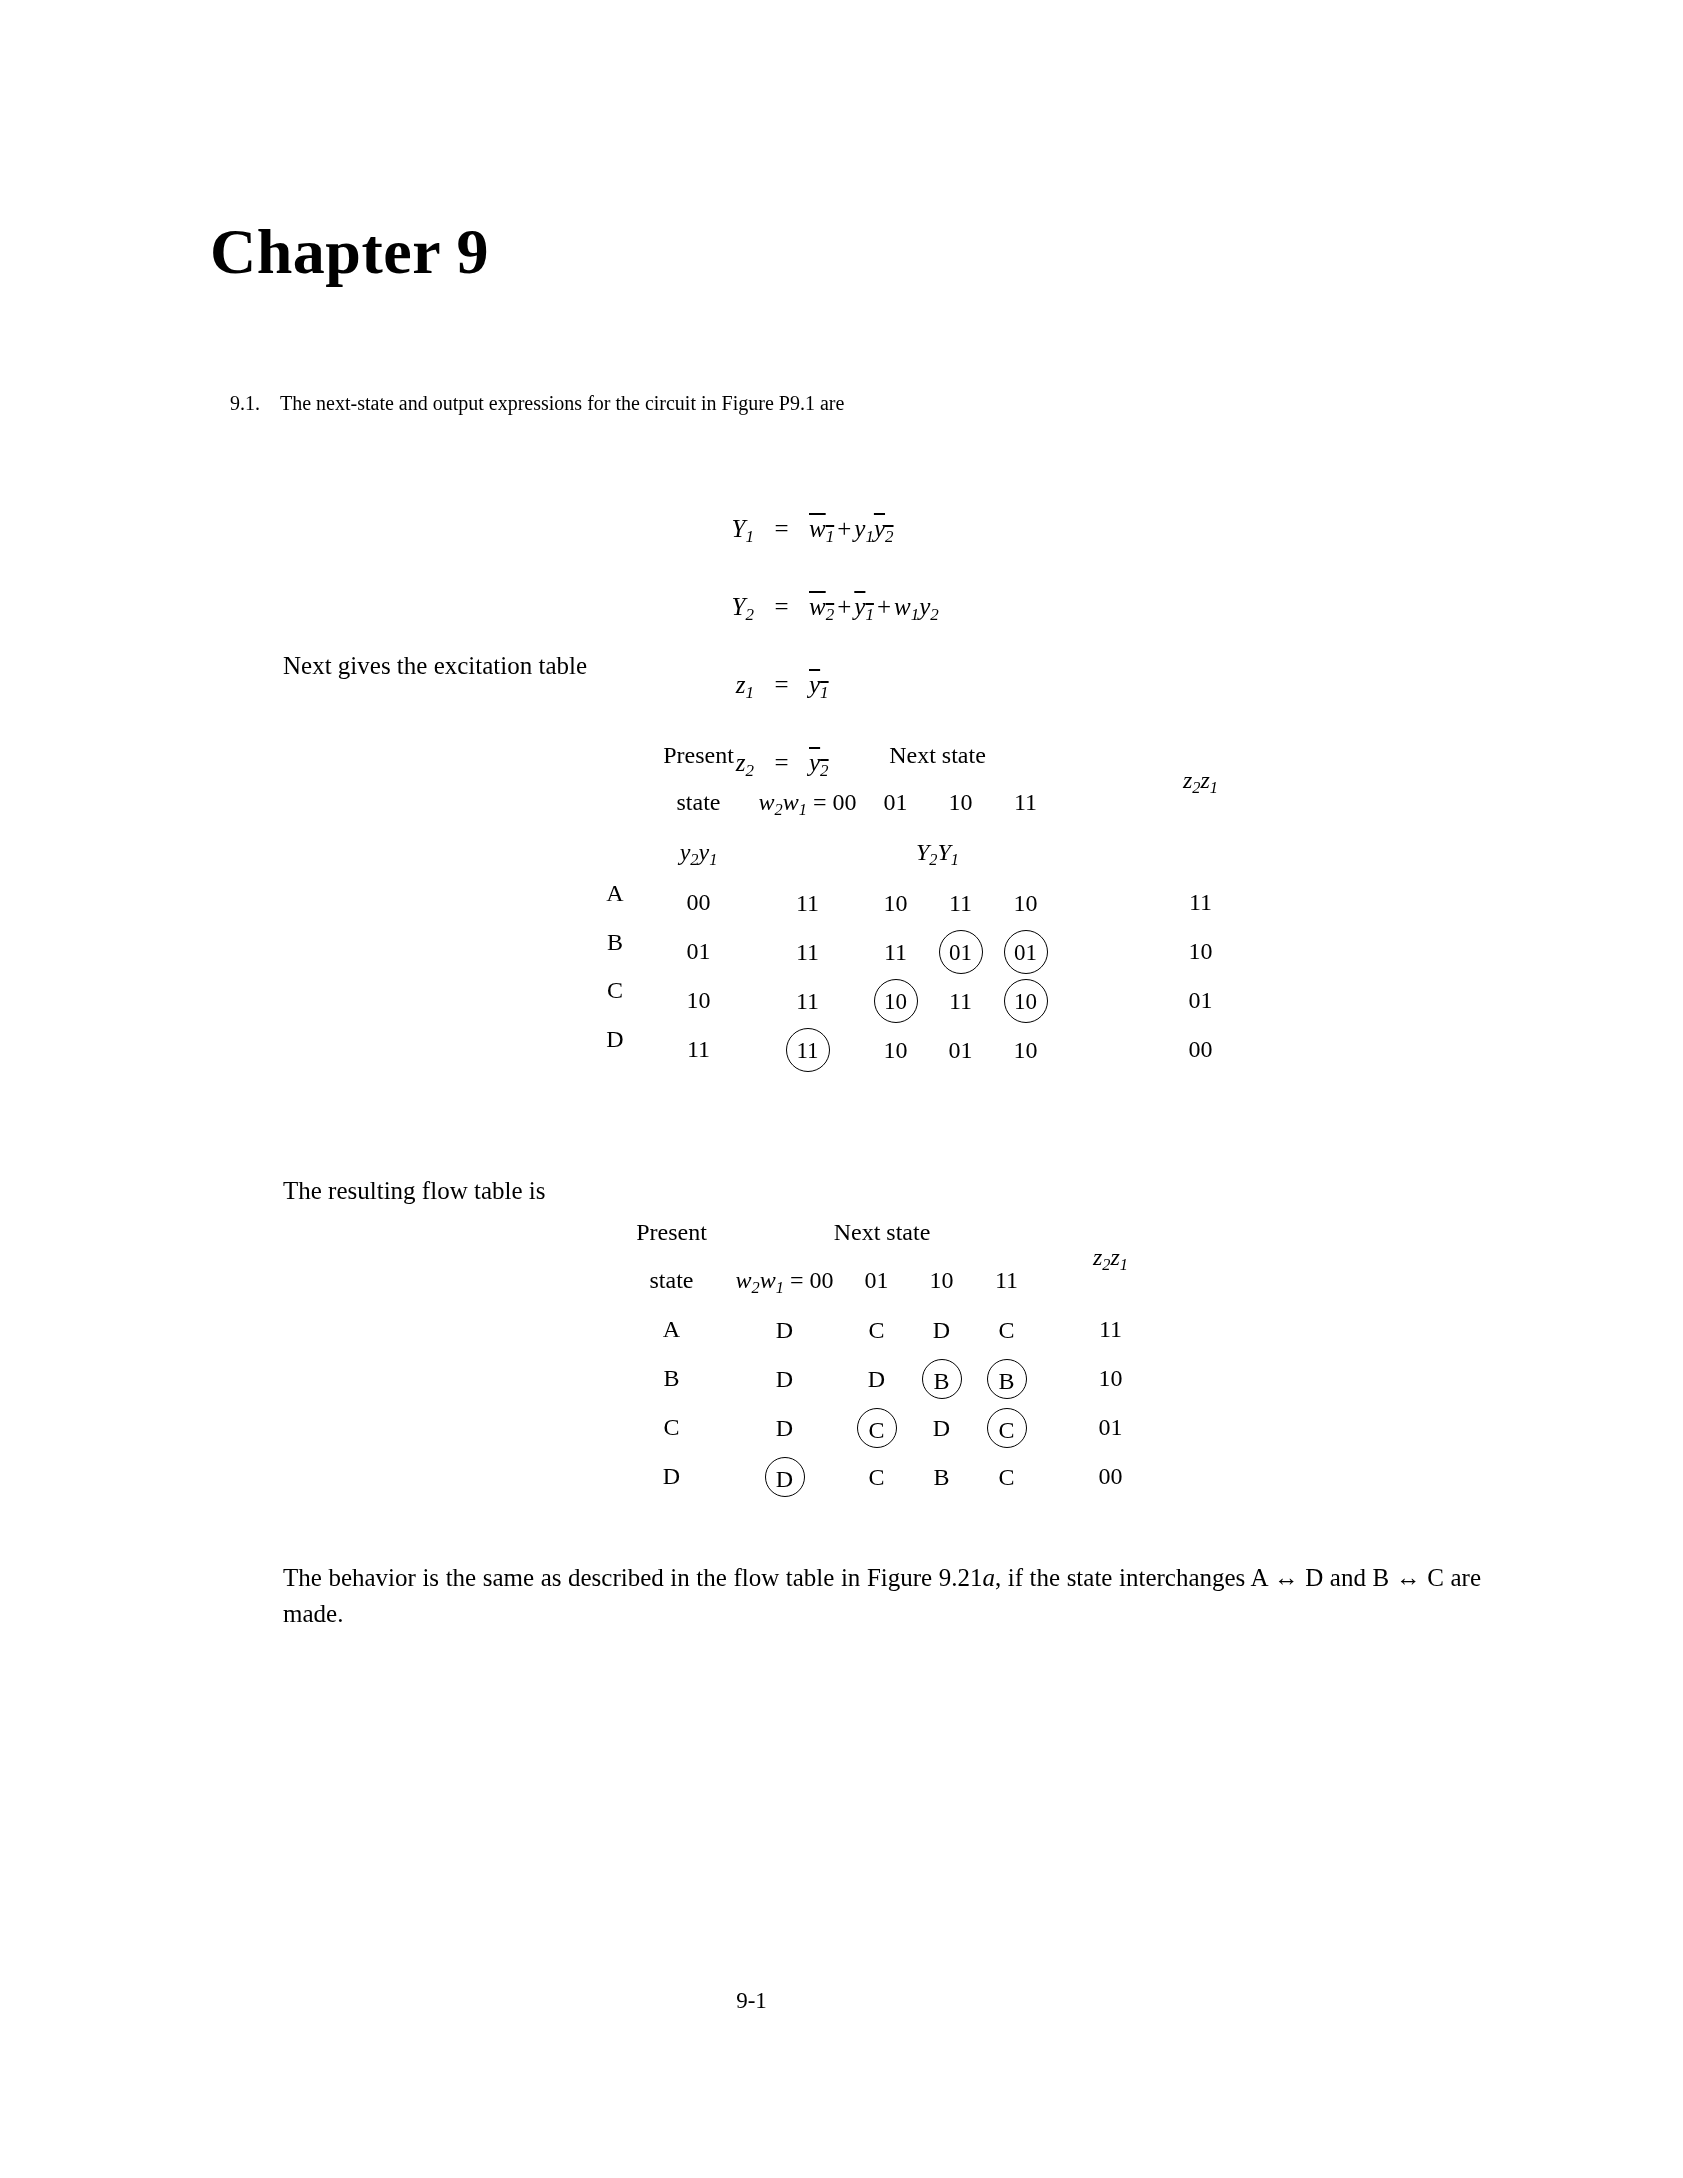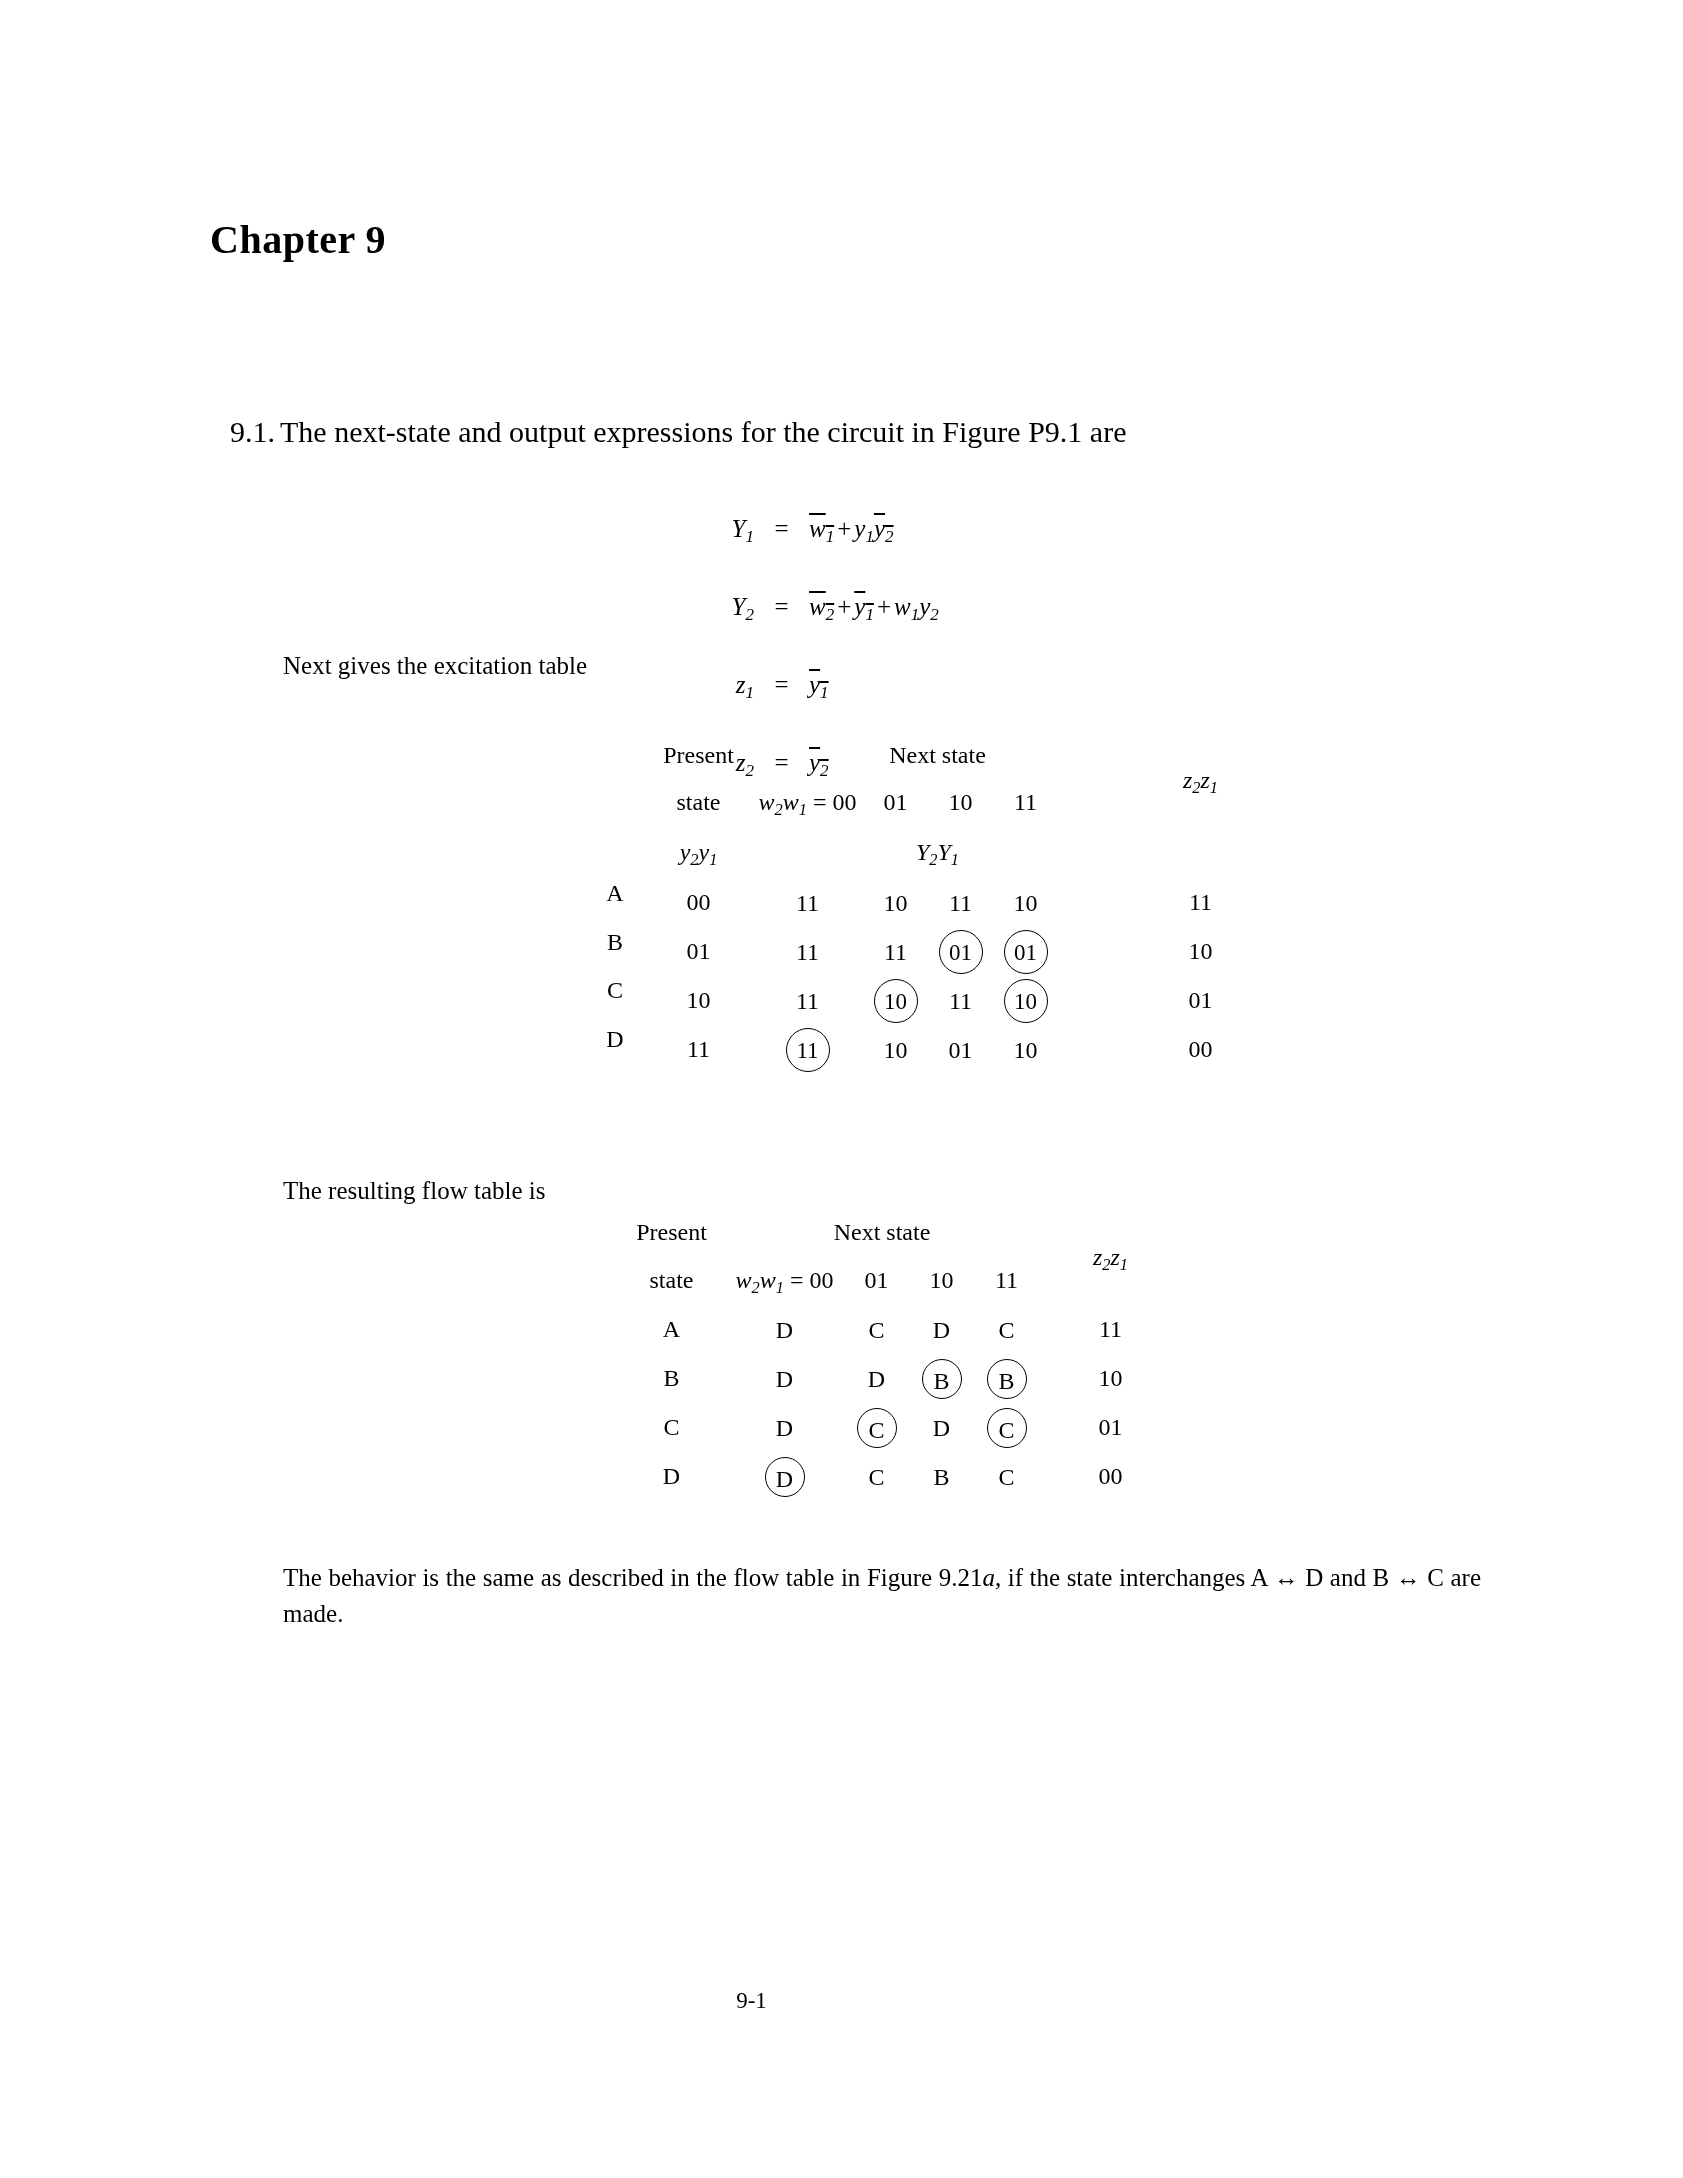--- a/index.html
+++ b/index.html
@@ -21,33 +21,33 @@
     left: 0; top: 0;
     width: 1683px;
     height: 2178px;
   }
 
   
   #chapter-title {
     position: absolute;
     left: 210px;
     top: 220px;
-    font-size: 40px;
+    font-size: 64px;
     font-weight: bold;
     letter-spacing: 0.5px;
     line-height: 1;
   }
 
   
   #problem-block {
     position: absolute;
     left: 230px;
-    top: 412px;
+    top: 390px;
     width: 1247px;
-    font-size: 30px;
+    font-size: 20px;
     line-height: 1.35;
   }
   #problem-number {
     display: inline-block;
     width: 50px;
   }
 
   
   #equations {
     position: absolute;

